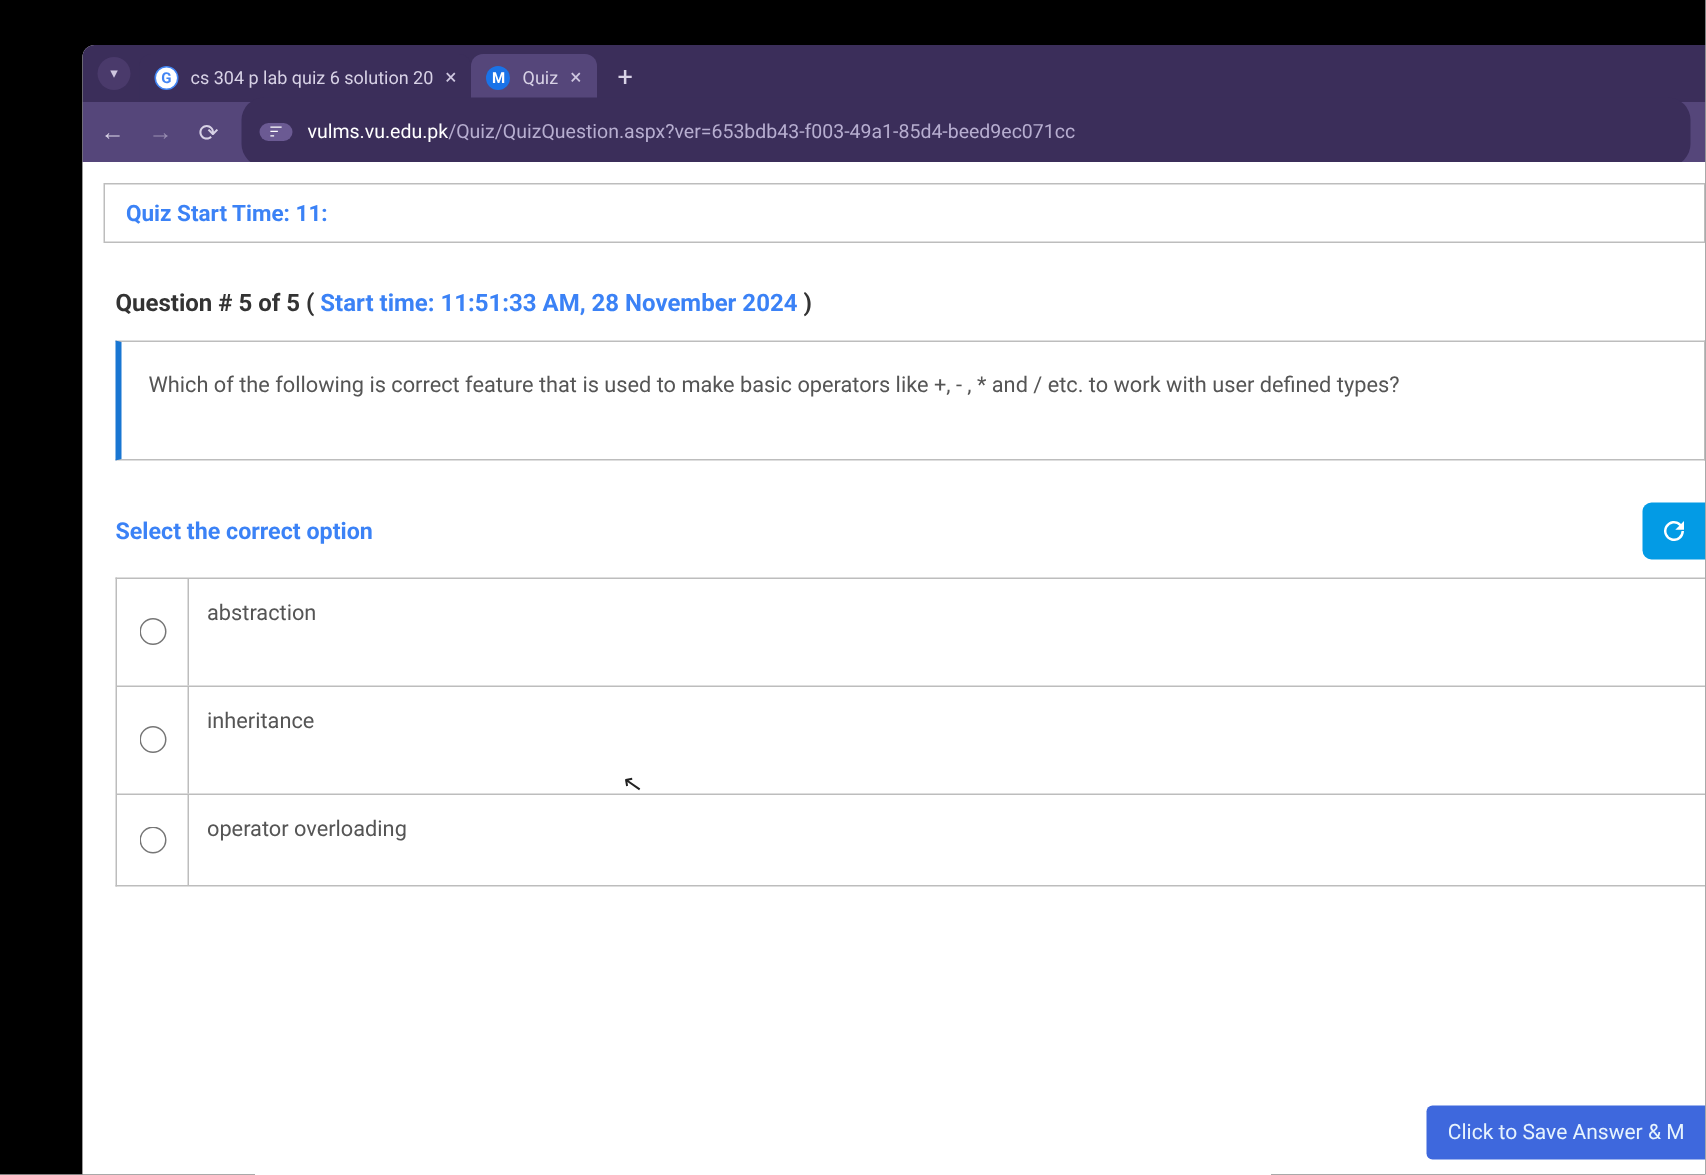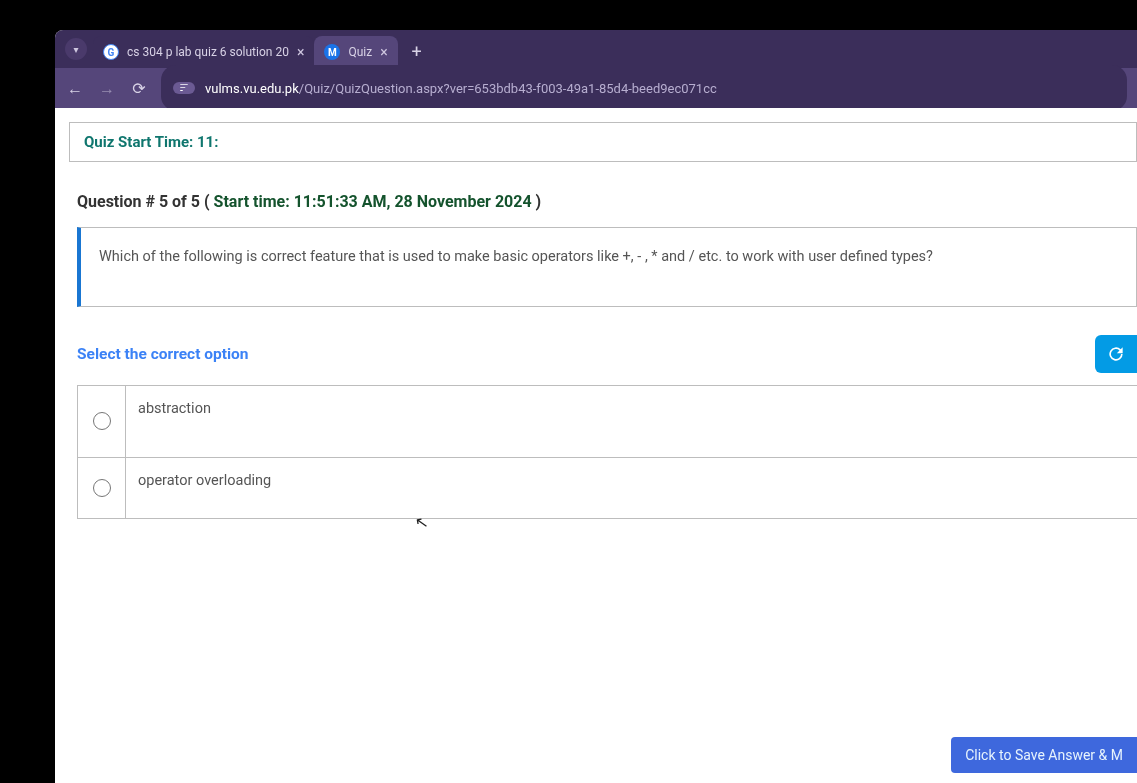--- a/index.html
+++ b/index.html
@@ -100,28 +100,28 @@
     border:1px solid #bdbdbd;
     margin:14px 0 0 14px;
     padding:10px 14px;
     display:flex;
     justify-content:space-between;
     align-items:center;
     font-size:15px;
     color:#333;
   }
   .quiz-header .course { font-weight:700; color:#424242; }
-  .quiz-header .timer { color:#0f766e; font-weight:700; font-size:15px;}
+  .quiz-header .timer { color:#3b82f6; font-weight:700; font-size:15px;}
   .q-meta {
     margin:30px 0 0 22px;
     font-size:16px;
     color:#333;
     font-weight:700;
   }
-  .q-meta .start { color:#14532d; }
+  .q-meta .start { color:#3b82f6; }
   .q-box {
     margin:16px 0 0 22px;
     border:1px solid #bdbdbd;
     border-left:4px solid #1976d2;
     padding:18px 12px 38px 18px;
     color:#555;
     font-size:14.5px;
     line-height:1.5;
   }
   .select-row {
@@ -252,20 +252,26 @@
       <label class="opt">
         <span class="radio-cell">
           <input type="radio" name="ans" style="">
         </span>
         <span class="text-cell">abstraction</span>
       </label>
       <label class="opt">
         <span class="radio-cell">
           <input type="radio" name="ans" style="">
         </span>
+        <span class="text-cell">inheritance</span>
+      </label>
+      <label class="opt">
+        <span class="radio-cell">
+          <input type="radio" name="ans" style="">
+        </span>
         <span class="text-cell">operator overloading</span>
       </label>
     </div>
 
     <div class="save-btn">
       <span>Click to Save Answer &amp; M</span>
     </div>
 
     <div class="cursor">↖</div>
   </div>

